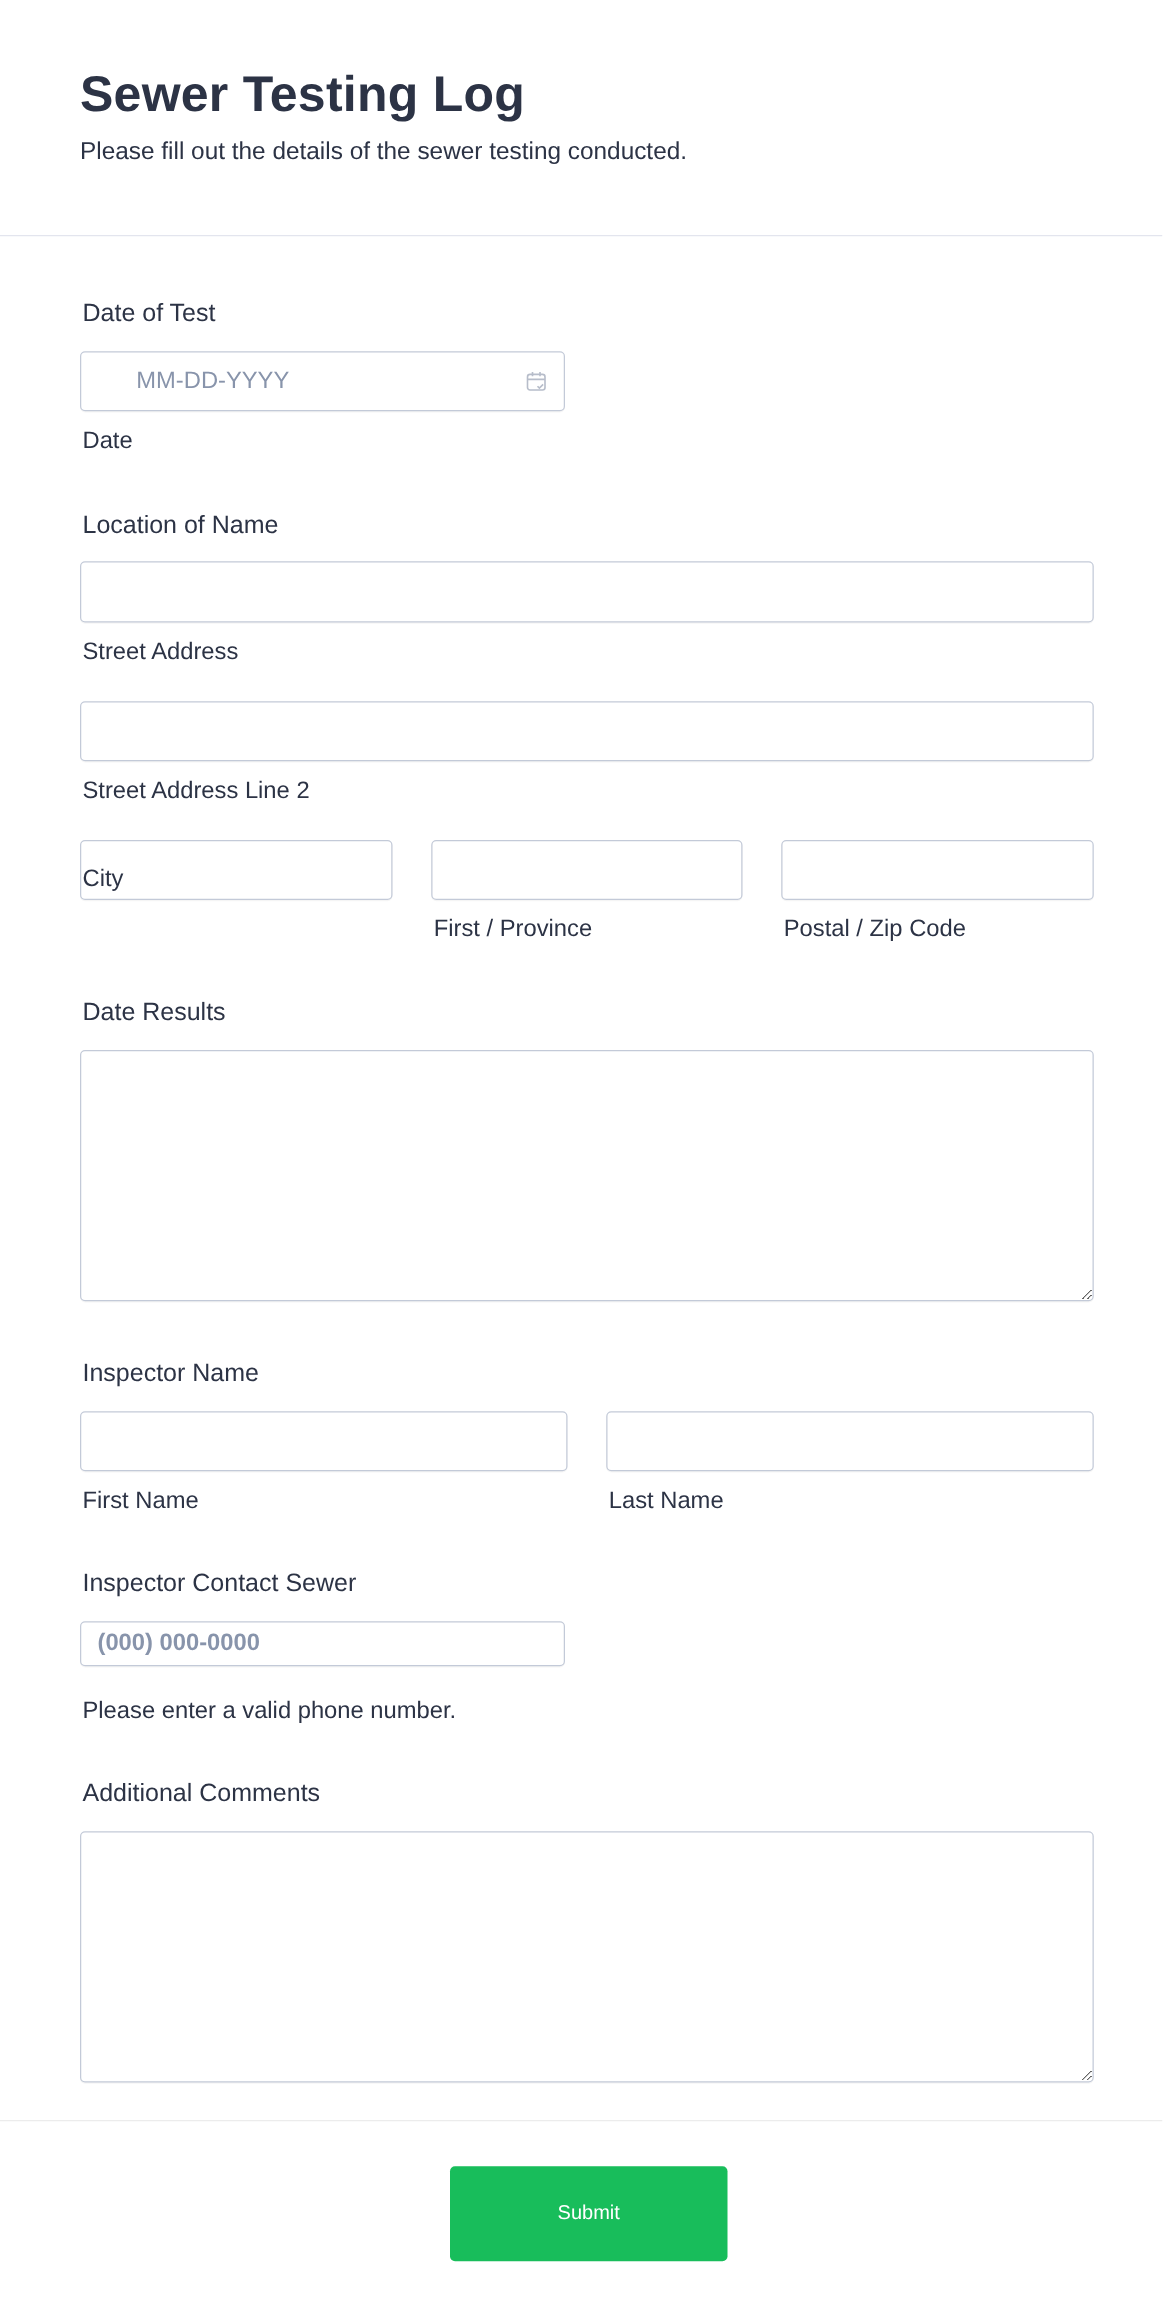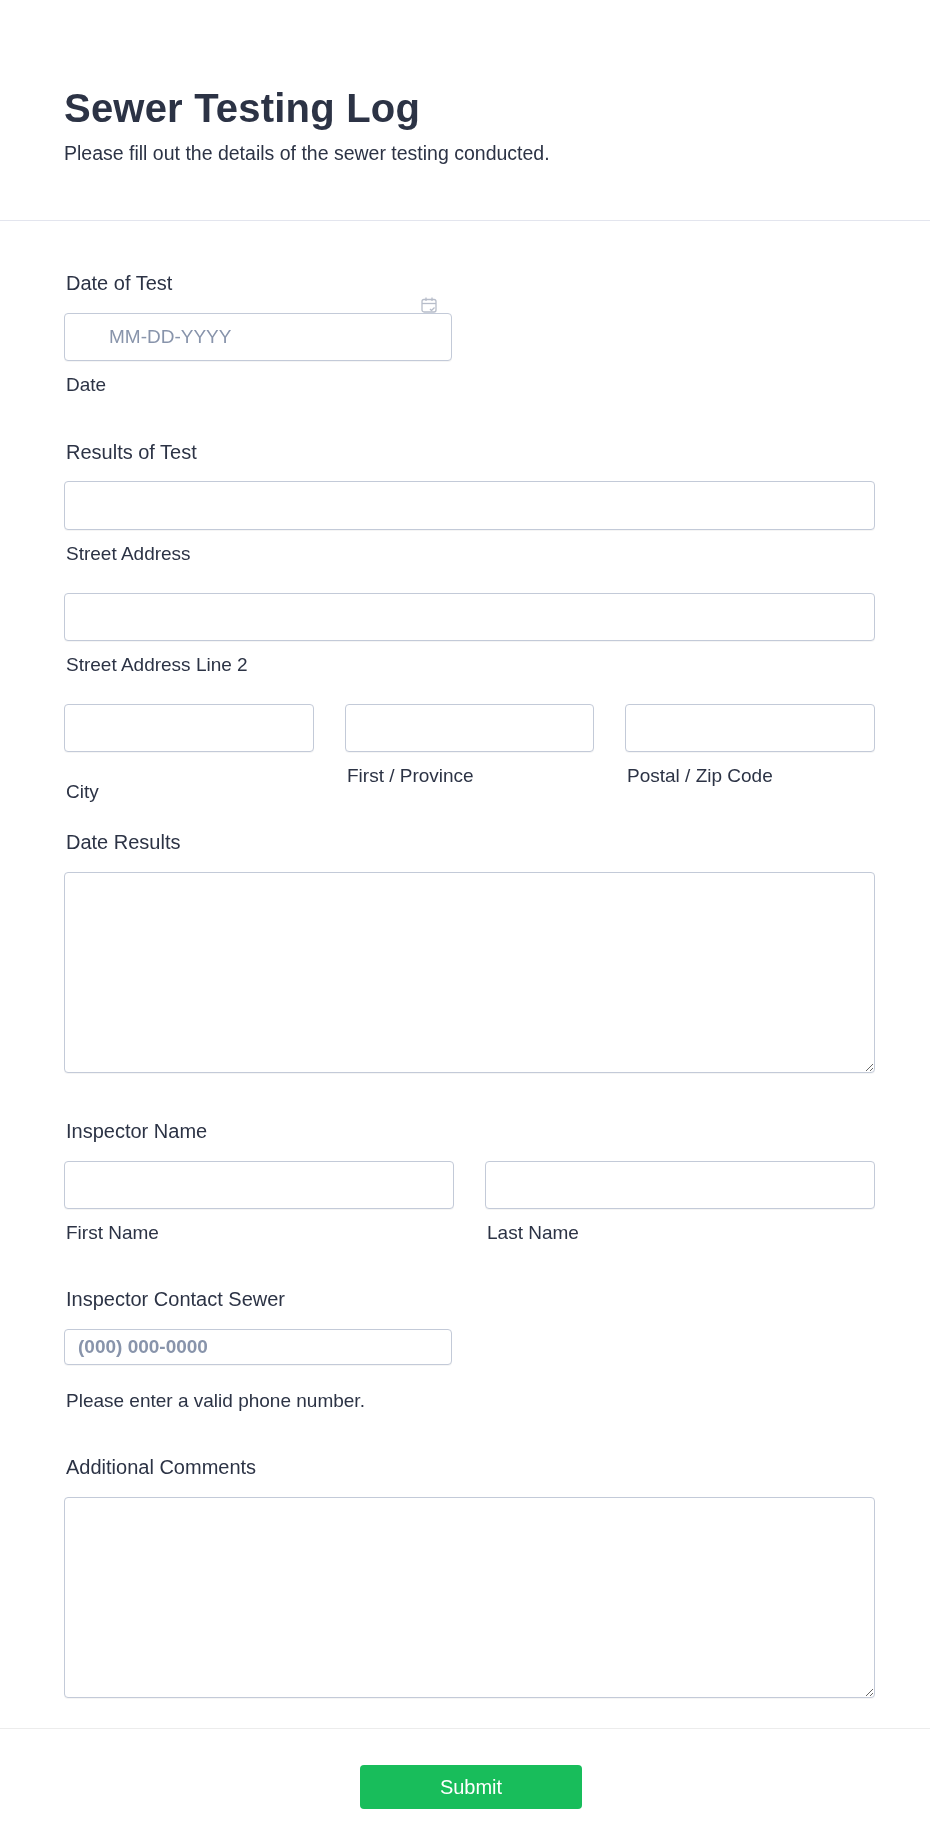--- a/index.html
+++ b/index.html
@@ -3,21 +3,21 @@
   <meta charset="utf-8">
   <style>
     * { box-sizing: border-box; margin: 0; padding: 0; }
     html, body { width: 930px; height: 1843px; background: #ffffff; }
     body {
       position: relative;
       font-family: "Liberation Sans", "DejaVu Sans", sans-serif;
       color: #2c3345;
       overflow: hidden;
     }
-    .abs { position: absolute; margin-top: 32px; }
+    .abs { position: absolute; }
     .title {
       left: 64px; top: 52px;
       font-size: 40px; font-weight: bold; color: #2c3345;
       letter-spacing: 0.2px; line-height: 48px; white-space: nowrap;
     }
     .subtitle {
       left: 64px; top: 108px;
       font-size: 19.5px; color: #2c3345; line-height: 26px; white-space: nowrap;
     }
     .divider {
@@ -34,23 +34,23 @@
       font-family: "Liberation Sans", "DejaVu Sans", sans-serif;
       font-size: 19px; color: #2c3345; padding: 0 13px; outline: none;
       box-shadow: 0 1px 0 rgba(0,0,0,0.04);
     }
     .input::placeholder { color: #8894ab; }
     textarea.input { resize: both; padding: 12px 13px; }
     .cal-icon {
       position: absolute; width: 18px; height: 18px;
     }
     .submit {
-      left: 360px; top: 1733px; width: 222px; height: 44px;
+      left: 360px; top: 1733px; width: 222px; height: 76px;
       background: #18bd5b; border: none; border-radius: 4px;
-      color: #ffffff; font-size: 20px;
+      color: #ffffff; font-size: 16px;
       font-family: "Liberation Sans", "DejaVu Sans", sans-serif;
       cursor: pointer;
     }
   </style>
 </head>
 <body>
 
 <div class="abs title">Sewer Testing Log</div>
 <div class="abs subtitle">Please fill out the details of the sewer testing conducted.</div>
 <div class="abs divider" style="top:188px;"></div>
@@ -59,31 +59,31 @@
 <input class="abs input" style="left: 64px; top: 281px; width: 388px; height: 48px; padding-left: 44px;" type="text" placeholder="MM-DD-YYYY">
 <svg class="cal-icon" style="left:420px; top:296px;" viewBox="0 0 18 18">
   <rect x="2" y="3.5" width="14" height="12.5" rx="2" fill="none" stroke="#b7bdca" stroke-width="1.3"></rect>
   <line x1="2" y1="7.5" x2="16" y2="7.5" stroke="#b7bdca" stroke-width="1.3"></line>
   <line x1="6" y1="1.5" x2="6" y2="5" stroke="#b7bdca" stroke-width="1.3"></line>
   <line x1="12" y1="1.5" x2="12" y2="5" stroke="#b7bdca" stroke-width="1.3"></line>
   <polyline points="10,13 11.5,14.5 14.5,11.5" fill="none" stroke="#b7bdca" stroke-width="1.3"></polyline>
 </svg>
 <div class="abs sublabel" style="left:66px; top:343px;">Date</div>
 
-<div class="abs label" style="top:407px;">Results of Test</div>
+<div class="abs label" style="top:407px;">Location of Name</div>
 <input class="abs input" style="left: 64px; top: 449px; width: 811px; height: 49px;" type="text">
 <div class="abs sublabel" style="left:66px; top:512px;">Street Address</div>
 
 <input class="abs input" style="left: 64px; top: 561px; width: 811px; height: 48px;" type="text">
 <div class="abs sublabel" style="left:66px; top:623px;">Street Address Line 2</div>
 
 <input class="abs input" style="left: 64px; top: 672px; width: 250px; height: 48px;" type="text">
 <input class="abs input" style="left: 345px; top: 672px; width: 249px; height: 48px;" type="text">
 <input class="abs input" style="left: 625px; top: 672px; width: 250px; height: 48px;" type="text">
-<div class="abs sublabel" style="left:66px; top:750px;text-align:center;">City</div>
+<div class="abs sublabel" style="left:66px; top:694px;text-align:center;">City</div>
 <div class="abs sublabel" style="left:347px; top:734px;">First / Province</div>
 <div class="abs sublabel" style="left:627px; top:734px;">Postal / Zip Code</div>
 
 <div class="abs label" style="top:797px;">Date Results</div>
 <textarea class="abs input" style="left: 64px; top: 840px; width: 811px; height: 201px;"></textarea>
 
 <div class="abs label" style="top:1086px;">Inspector Name</div>
 <input class="abs input" style="left: 64px; top: 1129px; width: 390px; height: 48px;" type="text">
 <input class="abs input" style="left: 485px; top: 1129px; width: 390px; height: 48px;" type="text">
 <div class="abs sublabel" style="left:66px; top:1191px;">First Name</div>

